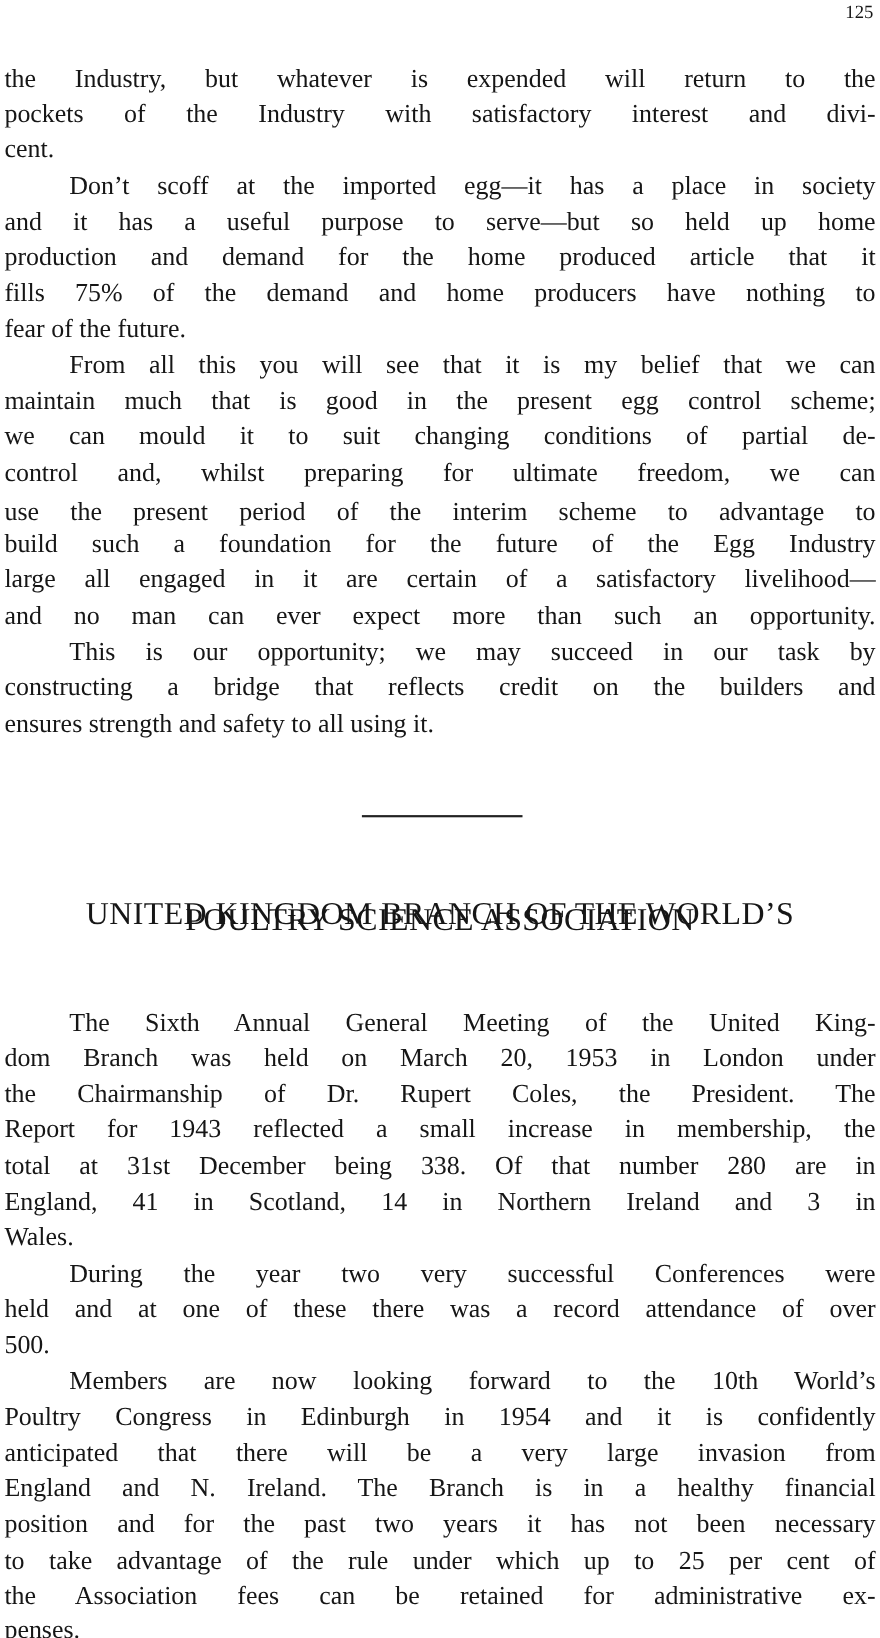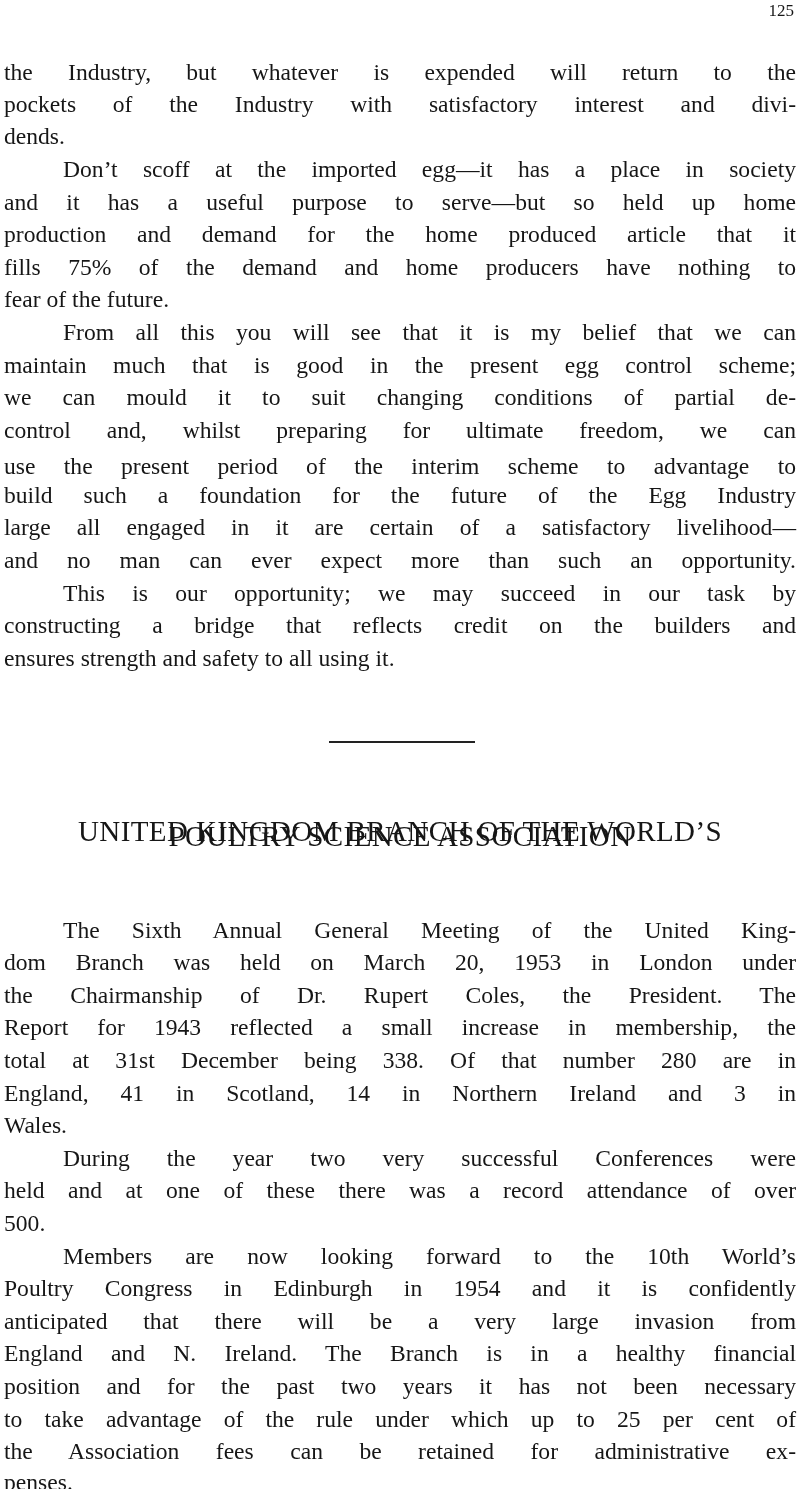--- a/index.html
+++ b/index.html
@@ -17,21 +17,21 @@
 </style>
 </head>
 <body>
 
 <div>
   <div class="page-number">125</div>
 
   <div>
     <div class="line justify" style="top:56px">the Industry, but whatever is expended will return to the</div>
     <div class="line justify" style="top:88px">pockets of the Industry with satisfactory interest and divi-</div>
-    <div class="line" style="top:120px">dends.</div>
+    <div class="line" style="top:120px">cent.</div>
     <div class="line justify indent" style="top:153px">Don’t scoff at the imported egg—it has a place in society</div>
     <div class="line justify" style="top:186px">and it has a useful purpose to serve—but so held up home</div>
     <div class="line justify" style="top:218px">production and demand for the home produced article that it</div>
     <div class="line justify" style="top:251px">fills 75% of the demand and home producers have nothing to</div>
     <div class="line" style="top:283px">fear of the future.</div>
     <div class="line justify indent" style="top:316px">From all this you will see that it is my belief that we can</div>
     <div class="line justify" style="top:349px">maintain much that is good in the present egg control scheme;</div>
     <div class="line justify" style="top:381px">we can mould it to suit changing conditions of partial de-</div>
     <div class="line justify" style="top:414px">control and, whilst preparing for ultimate freedom, we can</div>
     <div class="line justify" style="top:450px">use the present period of the interim scheme to advantage to</div>

